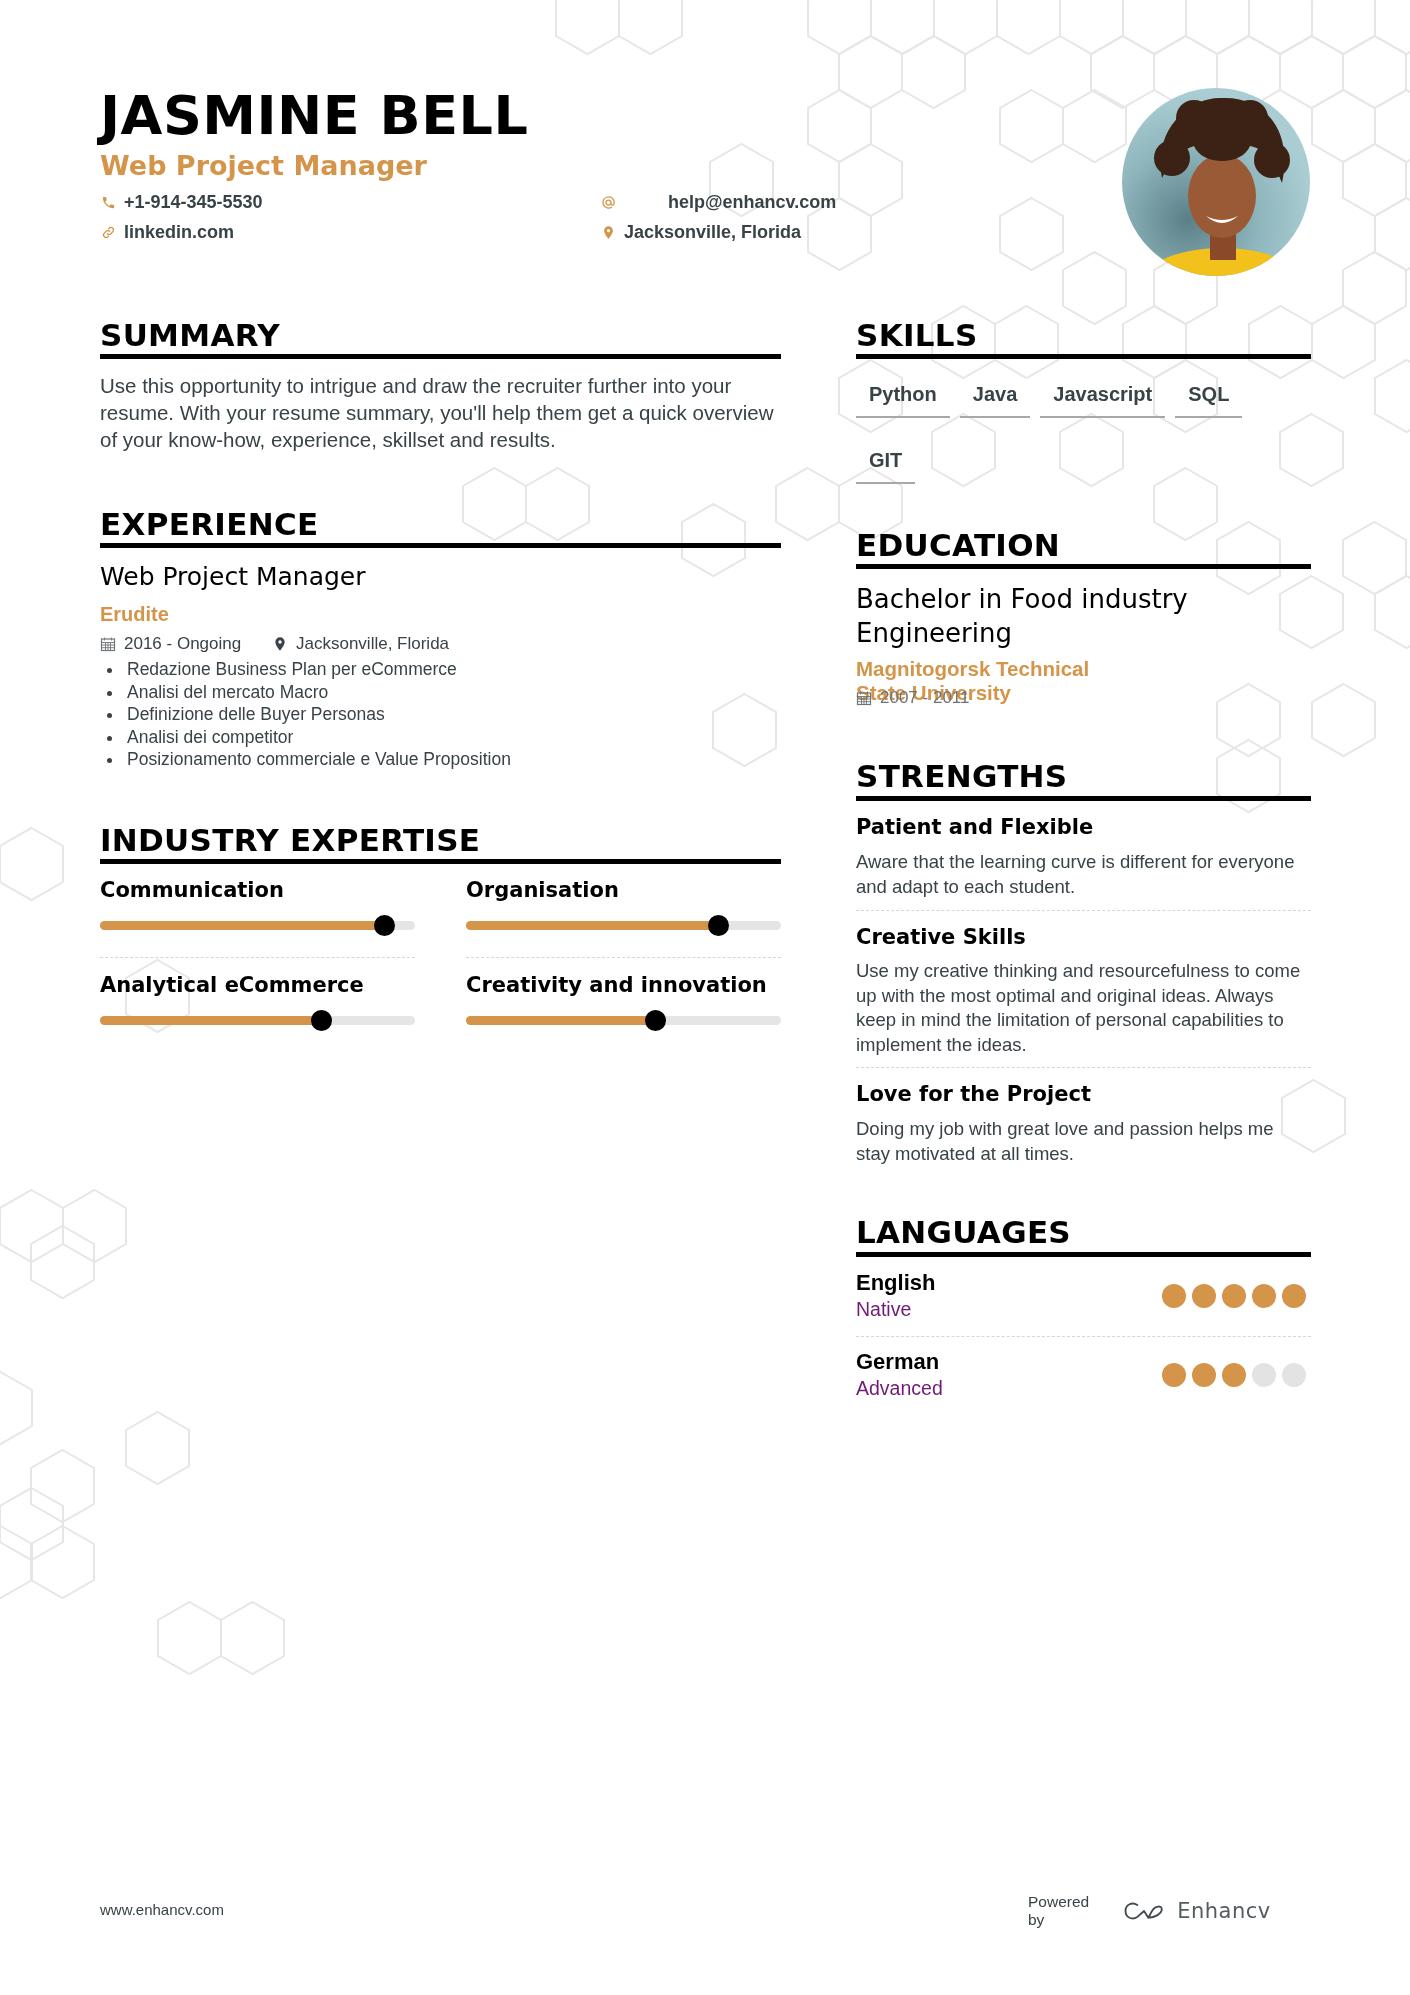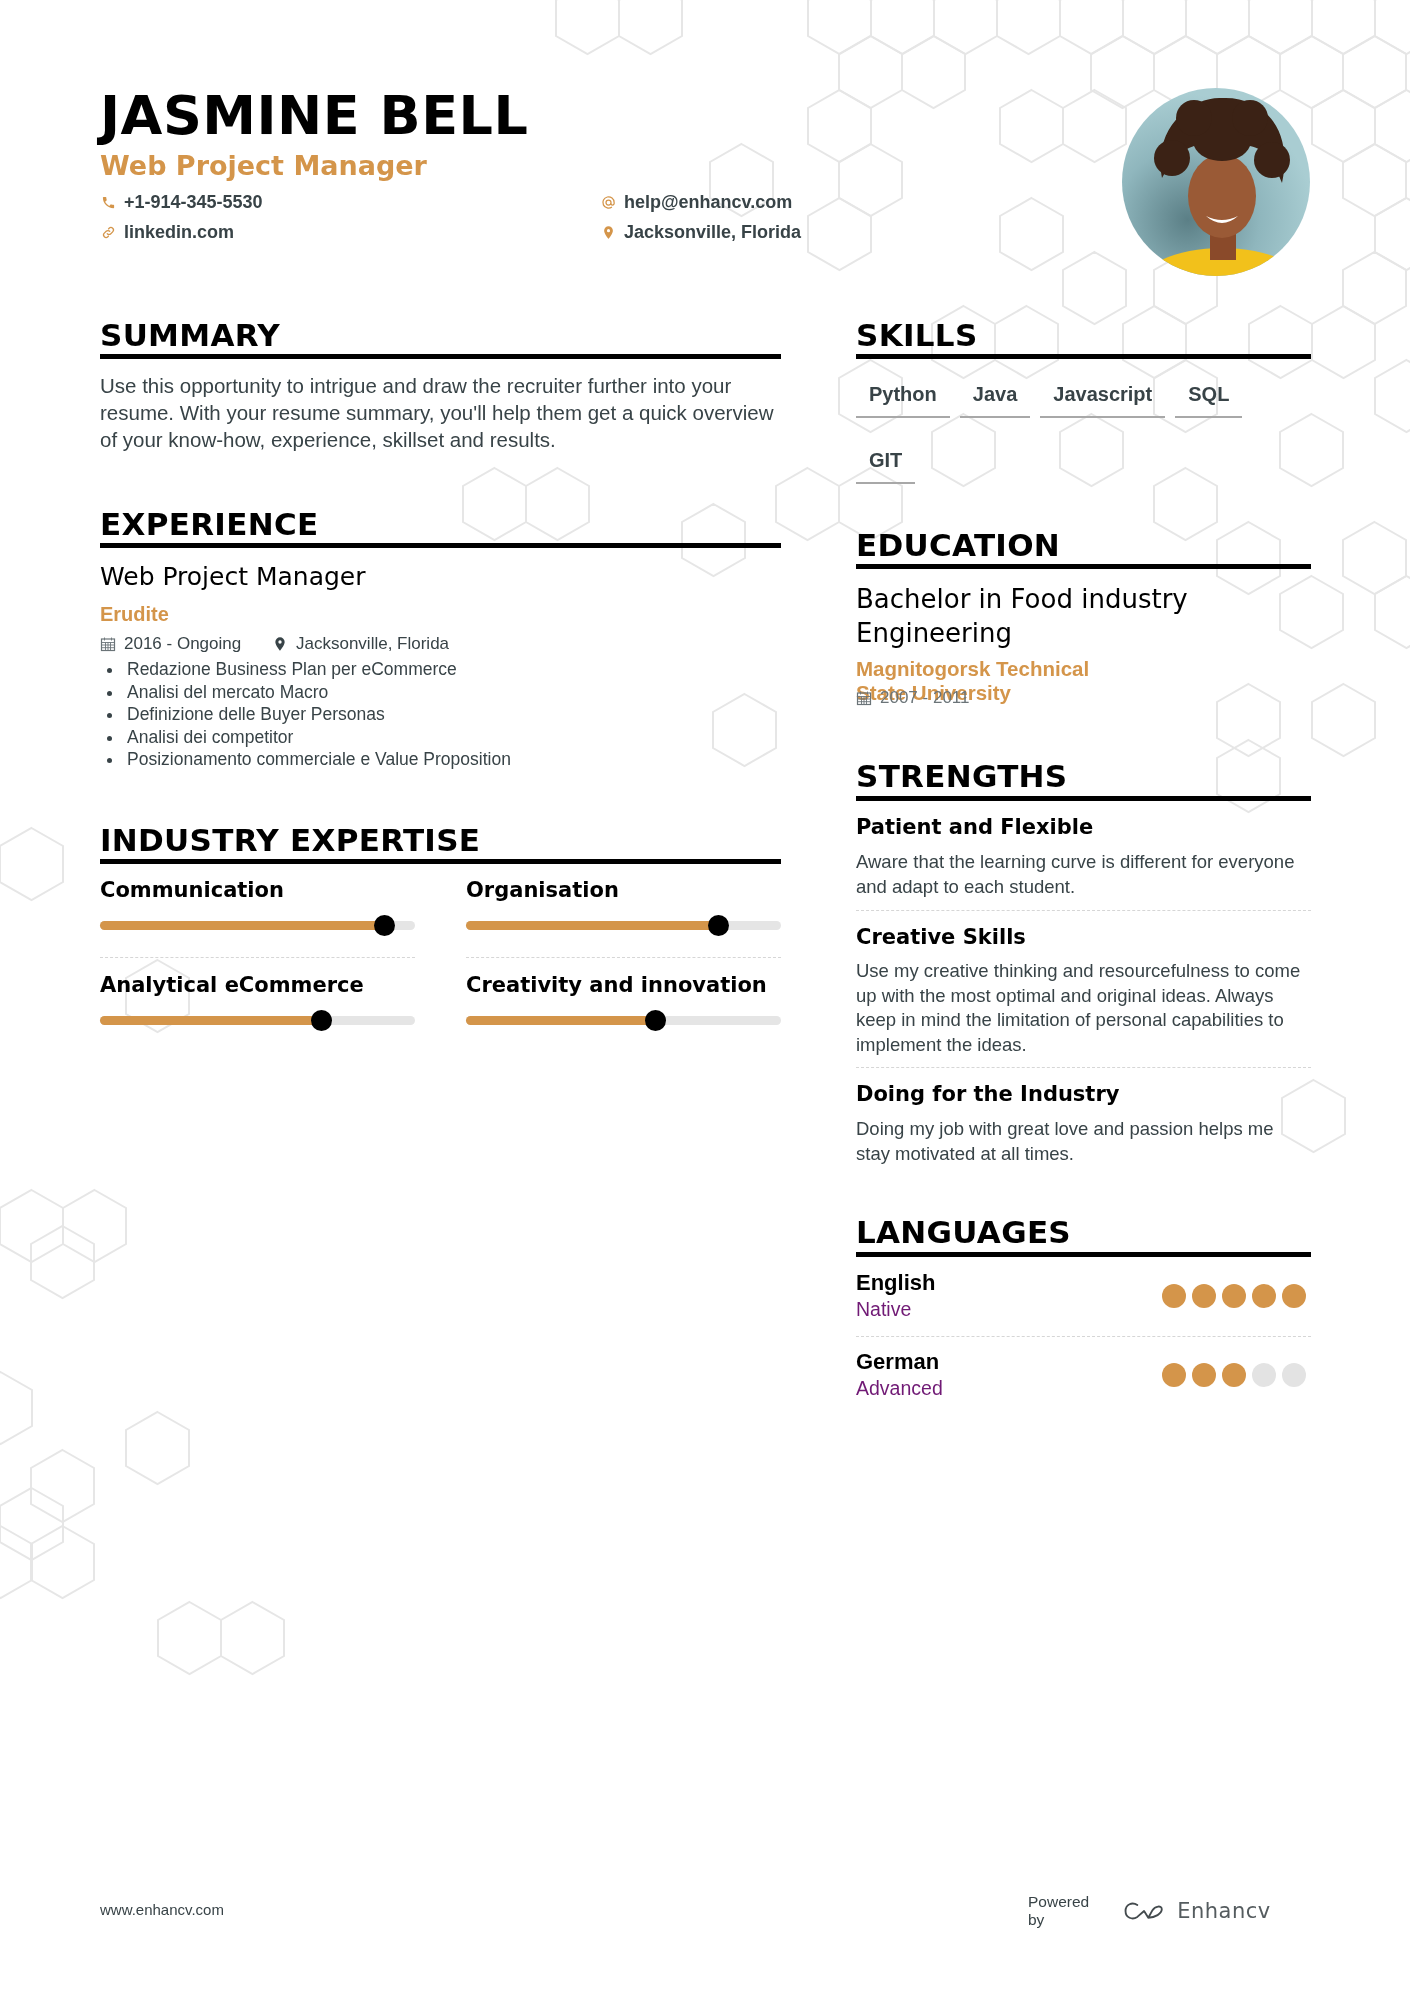--- a/index.html
+++ b/index.html
@@ -162,21 +162,21 @@
     <span>+1-914-345-5530</span>
   </div>
   <div class="contact" style="left:100px; top:223px;">
     <span class="ic">
       <svg viewBox="0 0 24 24">
           <path fill="none" stroke="#D4954A" stroke-width="2" stroke-linecap="round" d="M10 14a4 4 0 0 0 5.7 0l3-3a4 4 0 0 0-5.7-5.7l-1 1M14 10a4 4 0 0 0-5.7 0l-3 3a4 4 0 0 0 5.7 5.7l1-1"></path>
         </svg>
     </span>
     <span>linkedin.com</span>
   </div>
-  <div class="contact" style="left:600px; top:193px;">
+  <div class="contact" style="left:600px; top:193px;gap:44px;">
     <span class="ic">
       <svg viewBox="0 0 24 24">
           <path fill="none" stroke="#D4954A" stroke-width="2" d="M16 12a4 4 0 1 1-4-4 4 4 0 0 1 4 4v1.5a2.5 2.5 0 0 0 5 0V12a9 9 0 1 0-3.5 7.1"></path>
         </svg>
     </span>
     <span>help@enhancv.com</span>
   </div>
   <div class="contact" style="left:600px; top:223px;">
     <span class="ic">
       <svg viewBox="0 0 24 24">
@@ -295,21 +295,21 @@
   <div class="rule" style="left:856px; top:796px; width:455px;"></div>
 
   <div class="str-title" style="top:815px;">Patient and Flexible</div>
   <div class="str-desc" style="top:850px;">Aware that the learning curve is different for everyone and adapt to each student.</div>
   <div class="dash" style="left:856px; top:910px; width:455px;"></div>
 
   <div class="str-title" style="top:925px;">Creative Skills</div>
   <div class="str-desc" style="top:959px;">Use my creative thinking and resourcefulness to come up with the most optimal and original ideas. Always keep in mind the limitation of personal capabilities to implement the ideas.</div>
   <div class="dash" style="left:856px; top:1067px; width:455px;"></div>
 
-  <div class="str-title" style="top:1082px;">Doing for the Industry</div>
+  <div class="str-title" style="top:1082px;">Love for the Project</div>
   <div class="str-desc" style="top:1117px;">Doing my job with great love and passion helps me stay motivated at all times.</div>
 
   <div class="section-title" style="left:856px; top:1217px;">LANGUAGES</div>
   <div class="rule" style="left:856px; top:1252px; width:455px;"></div>
 
   <div class="lang-name" style="top:1270px;">English</div>
   <div class="lang-level" style="top:1298px;">Native</div>
   <div class="dots" style="top:1284px;">
       <span class="dot on"></span>
       <span class="dot on"></span>

